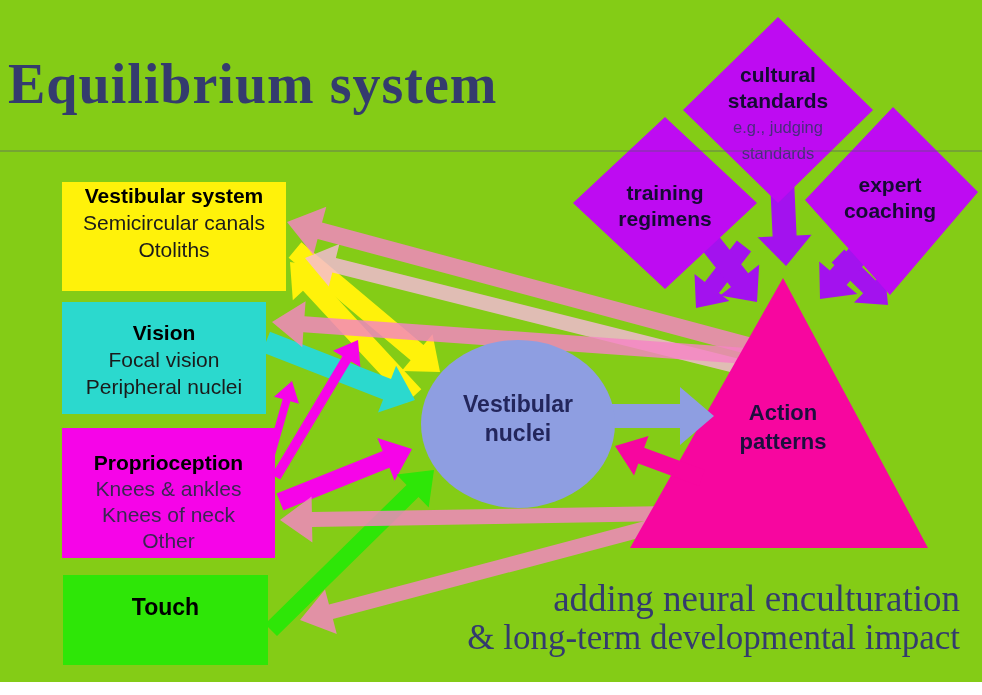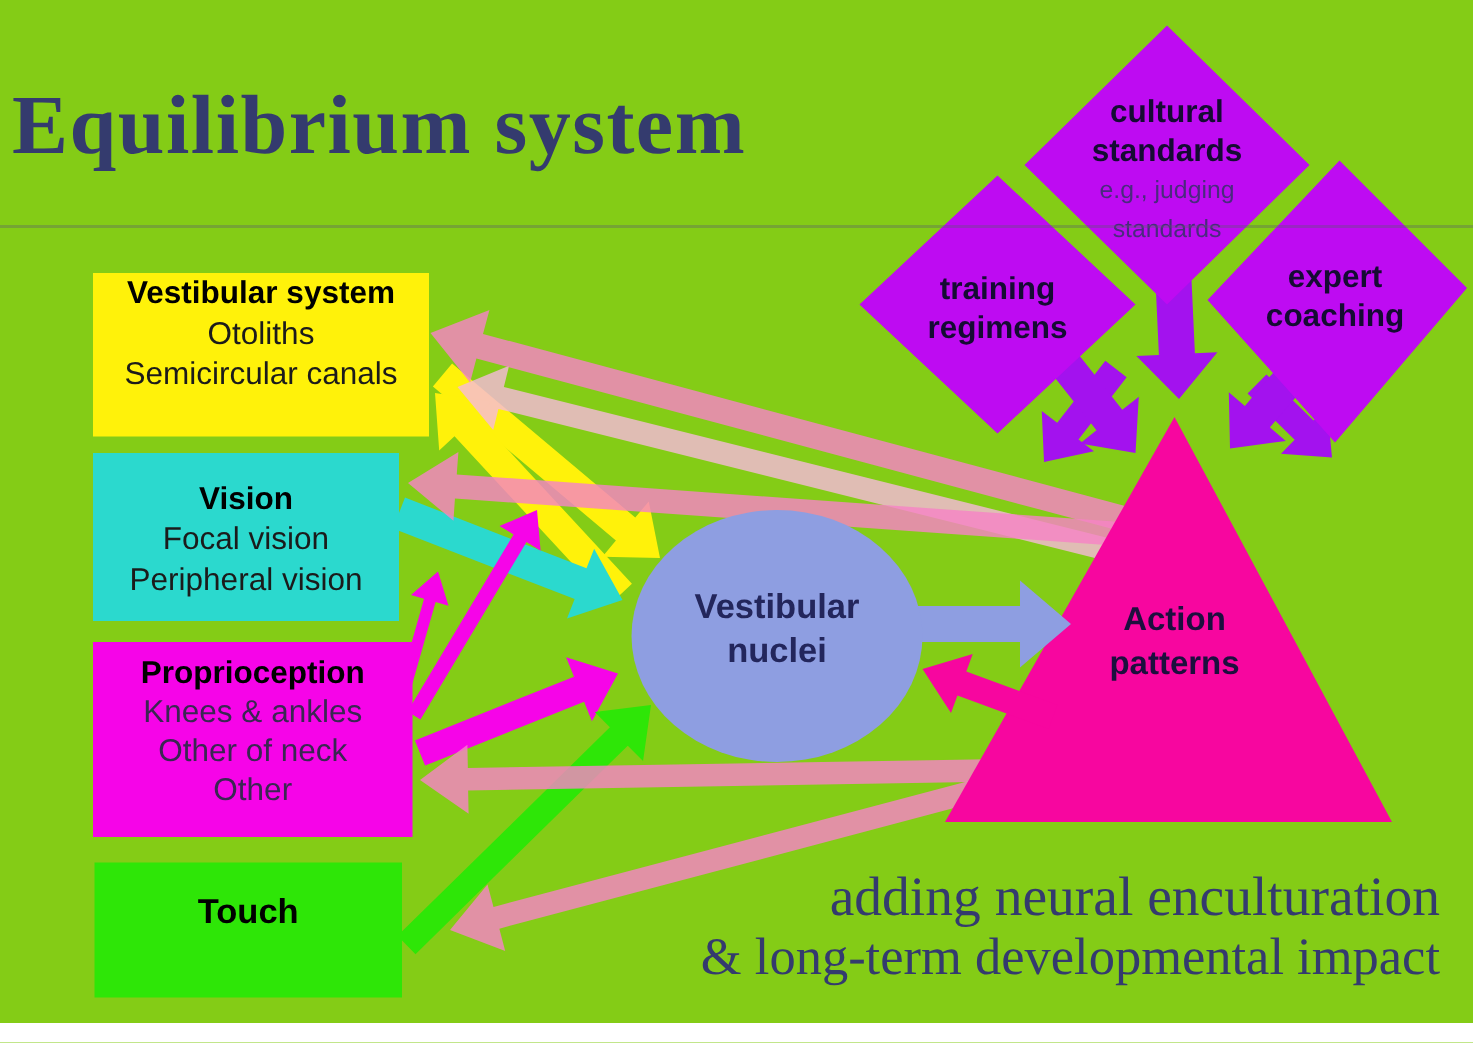--- a/index.html
+++ b/index.html
@@ -8,21 +8,21 @@
   #arrows{position:absolute;left:0;top:0;z-index:1;}
   .title{position:absolute;left:8px;top:52px;z-index:20;font-family:"Liberation Serif",serif;
          font-weight:bold;font-size:56px;letter-spacing:1px;}
   .rule{position:absolute;left:0;top:150px;width:982px;height:2px;z-index:18;
         background:rgba(90,90,110,0.35);}
   .box{position:absolute;z-index:10;text-align:center;line-height:27px;font-size:21px;}
   .box .hdr{font-weight:bold;font-size:21px;display:block;}
   .box .ln{display:block;}
   #box-vestibular{left:62px;top:182px;width:224px;height:109px;padding-top:0;box-sizing:border-box;}
   #box-vision{left:62px;top:302px;width:204px;height:112px;padding-top:17px;box-sizing:border-box;}
-  #box-proprioception{left:62px;top:428px;width:213px;height:130px;padding-top:8px;box-sizing:border-box;line-height:26px;}
+  #box-proprioception{left:62px;top:428px;width:213px;height:130px;padding-top:22px;box-sizing:border-box;line-height:26px;}
   #box-touch{left:63px;top:575px;width:205px;height:90px;padding-top:19px;box-sizing:border-box;}
   #box-touch .hdr{font-size:23px;}
   .ellipse{position:absolute;left:421px;top:340px;width:194px;height:168px;border-radius:50%;z-index:9;}
   .ellipse-label{position:absolute;left:421px;top:390px;width:194px;z-index:11;text-align:center;
                  font-weight:bold;font-size:23px;line-height:29px;}
   .triangle-label{position:absolute;left:705px;top:398px;width:156px;z-index:11;text-align:center;
                   font-weight:bold;font-size:22px;line-height:29px;}
   .diamond-label{position:absolute;z-index:11;text-align:center;font-weight:bold;font-size:21px;line-height:26px;}
   #lbl-cultural{left:688px;top:62px;width:180px;}
   #lbl-training{left:575px;top:180px;width:180px;}
@@ -72,34 +72,34 @@
         <polygon points="600.0,428.0 680.0,428.0 680.0,445.0 714.0,416.0 680.0,387.0 680.0,404.0 600.0,404.0" fill="#8E9EE1"></polygon>
         <polygon points="704.9,470.0 644.2,447.7 648.5,436.0 615.0,446.0 634.0,475.4 638.3,463.6 699.1,486.0" fill="#F7069F"></polygon>
       </g>
   </svg>
 
   <div class="title" style="color: rgb(52, 59, 110);">Equilibrium system</div>
   <div class="rule"></div>
 
   <div class="box" id="box-vestibular" style="background: rgb(255, 242, 10);">
     <span class="hdr" style="color: rgb(0, 0, 0);">Vestibular system</span>
+    <span class="ln" style="color: rgb(27, 27, 27);">Semicircular canals</span>
     <span class="ln" style="color: rgb(27, 27, 27);">Otoliths</span>
-    <span class="ln" style="color: rgb(27, 27, 27);">Semicircular canals</span>
   </div>
 
   <div class="box" id="box-vision" style="background: rgb(43, 217, 206);">
     <span class="hdr" style="color: rgb(0, 0, 0);">Vision</span>
     <span class="ln" style="color: rgb(27, 27, 27);">Focal vision</span>
-    <span class="ln" style="color: rgb(27, 27, 27);">Peripheral vision</span>
+    <span class="ln" style="color: rgb(27, 27, 27);">Peripheral nuclei</span>
   </div>
 
   <div class="box" id="box-proprioception" style="background: rgb(246, 4, 232);">
     <span class="hdr" style="color: rgb(0, 0, 0);">Proprioception</span>
     <span class="ln" style="color: rgb(58, 39, 82);">Knees &amp; ankles</span>
-    <span class="ln" style="color: rgb(58, 39, 82);">Other of neck</span>
+    <span class="ln" style="color: rgb(58, 39, 82);">Knees of neck</span>
     <span class="ln" style="color: rgb(58, 39, 82);">Other</span>
   </div>
 
   <div class="box" id="box-touch" style="background: rgb(46, 230, 7);">
     <span class="hdr" style="color: rgb(0, 0, 0);">Touch</span>
   </div>
 
   <div class="ellipse" style="background: rgb(142, 158, 225);"></div>
   <div class="ellipse-label" style="color: rgb(35, 38, 92);">
     <span class="ln" style="display:block;">Vestibular</span>

